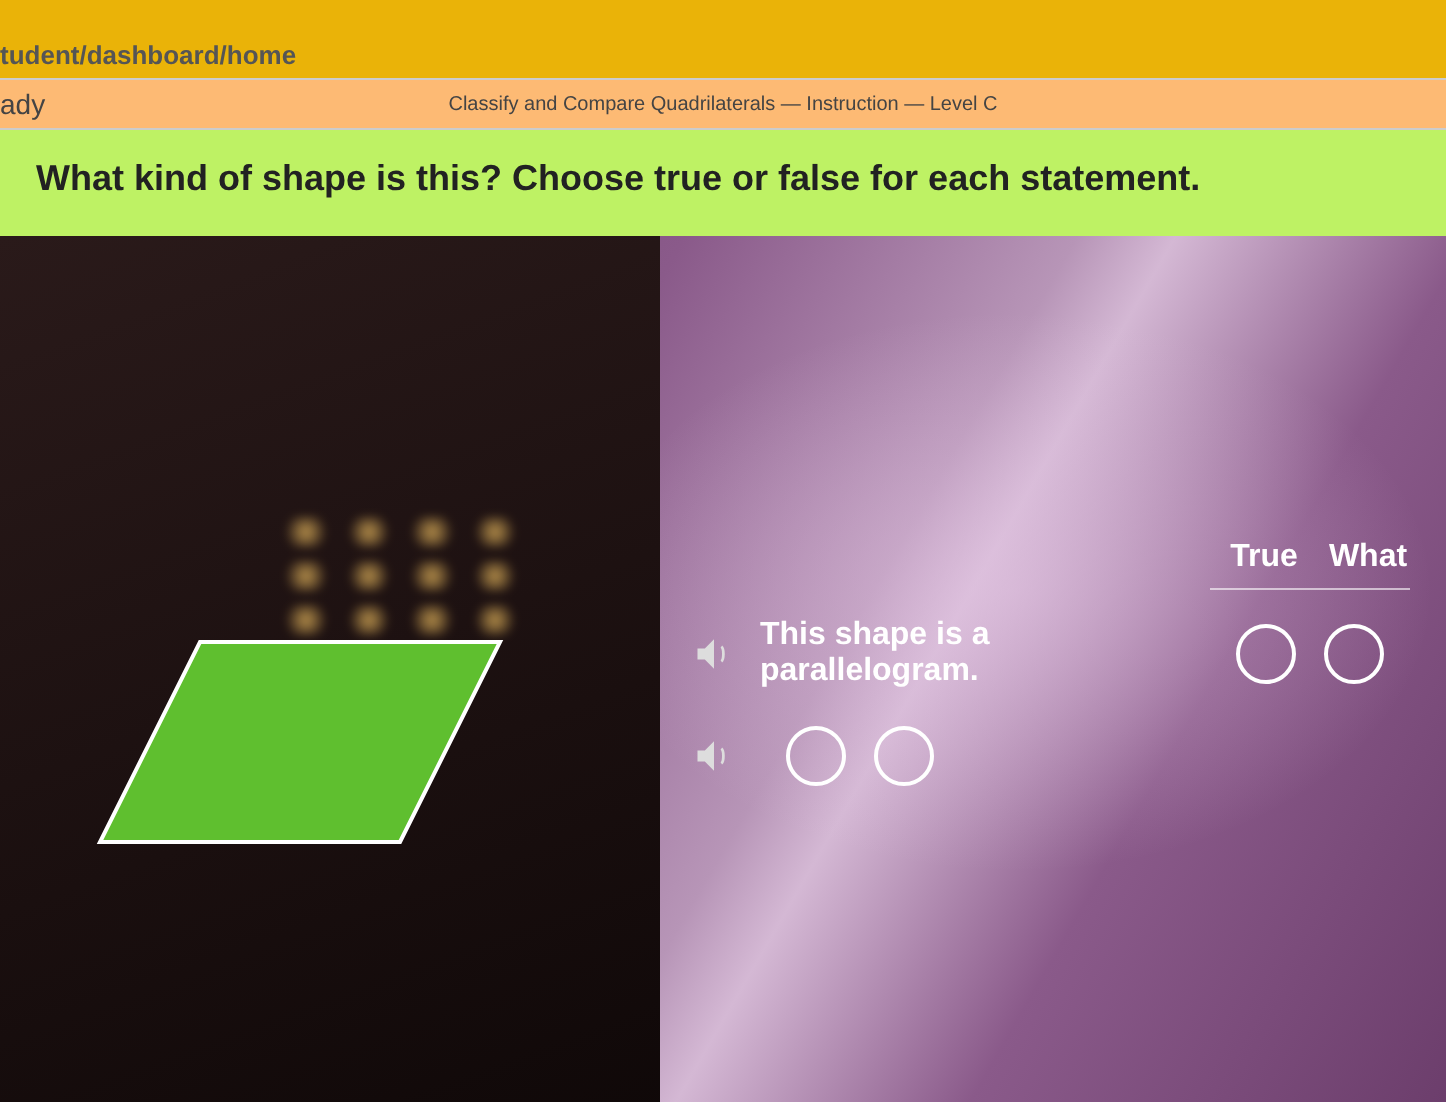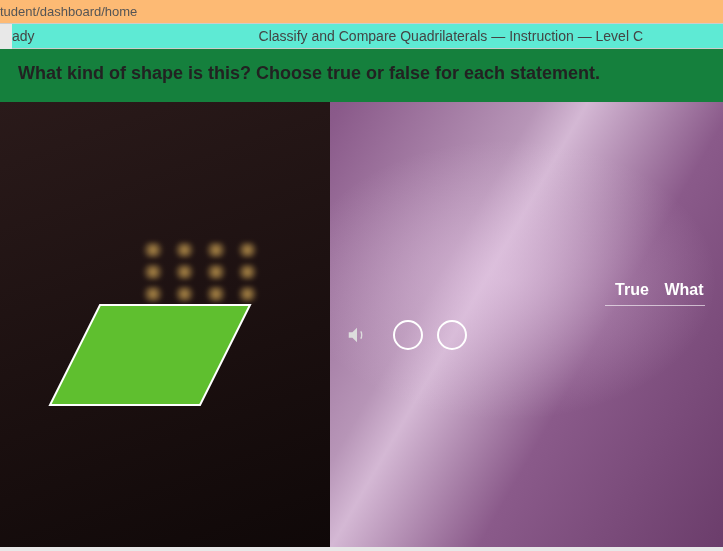--- a/index.html
+++ b/index.html
@@ -4,48 +4,48 @@
   <style>
     * { margin: 0; padding: 0; box-sizing: border-box; }
     body {
       width: 723px;
       height: 551px;
       font-family: Arial, Helvetica, sans-serif;
       overflow: hidden;
       background: #e8e8e8;
     }
     .url-bar {
-      background: #fdba74;
+      background: #eab308;
       color: #555;
       font-size: 13px;
-      padding: 4px 0 4px 0;
+      padding: 20px 0 4px 0;
       border-bottom: 1px solid #ccc;
+      font-weight: bold;
     }
     .header-row {
       display: flex;
       align-items: center;
-      background: #5eead4;
+      background: #fdba74;
       border-bottom: 1px solid #ccc;
       padding: 4px 0;
-      margin-left: 12px;
     }
     .brand {
       color: #444;
       font-size: 14px;
       width: 80px;
     }
     .lesson-title {
       flex: 1;
-      text-align: right;
+      text-align: center;
       color: #444;
-      font-size: 14px;
+      font-size: 10px;
       padding-right: 80px;
     }
     .question {
-      background: #15803d;
+      background: #bef264;
       padding: 14px 18px 18px 18px;
       font-size: 18px;
       font-weight: bold;
       color: #222;
     }
     .content {
       display: flex;
       height: 445px;
       background: linear-gradient(120deg, #6b3d6b 0%, #8a5a8a 35%, #b795b7 55%, #d4b8d4 60%, #8a5a8a 75%, #6b3d6b 100%);
       position: relative;
@@ -184,28 +184,41 @@
       </svg>
     </div>
   </div>
 
   <div class="answers">
     <div class="tf-header">
       <span>True</span>
       <span>What</span>
     </div>
 
-
     <div class="statement-row">
       <div class="speaker">
         <svg viewBox="0 0 24 24" fill="#ddd">
           <path d="M3 9v6h4l5 5V4L7 9H3z"></path>
           <path d="M16 8c1.5 1 1.5 7 0 8" stroke="#ddd" stroke-width="1.5" fill="none"></path>
         </svg>
       </div>
+      <div class="statement-text">This shape is a parallelogram.</div>
+      <div class="radio-group">
+        <div class="radio"></div>
+        <div class="radio"></div>
+      </div>
+    </div>
+
+    <div class="statement-row">
+      <div class="speaker">
+        <svg viewBox="0 0 24 24" fill="#ddd">
+          <path d="M3 9v6h4l5 5V4L7 9H3z"></path>
+          <path d="M16 8c1.5 1 1.5 7 0 8" stroke="#ddd" stroke-width="1.5" fill="none"></path>
+        </svg>
+      </div>
       <div class="radio-group">
         <div class="radio"></div>
         <div class="radio"></div>
       </div>
     </div>
 
   </div>
 </div>
 
 </body></html>

